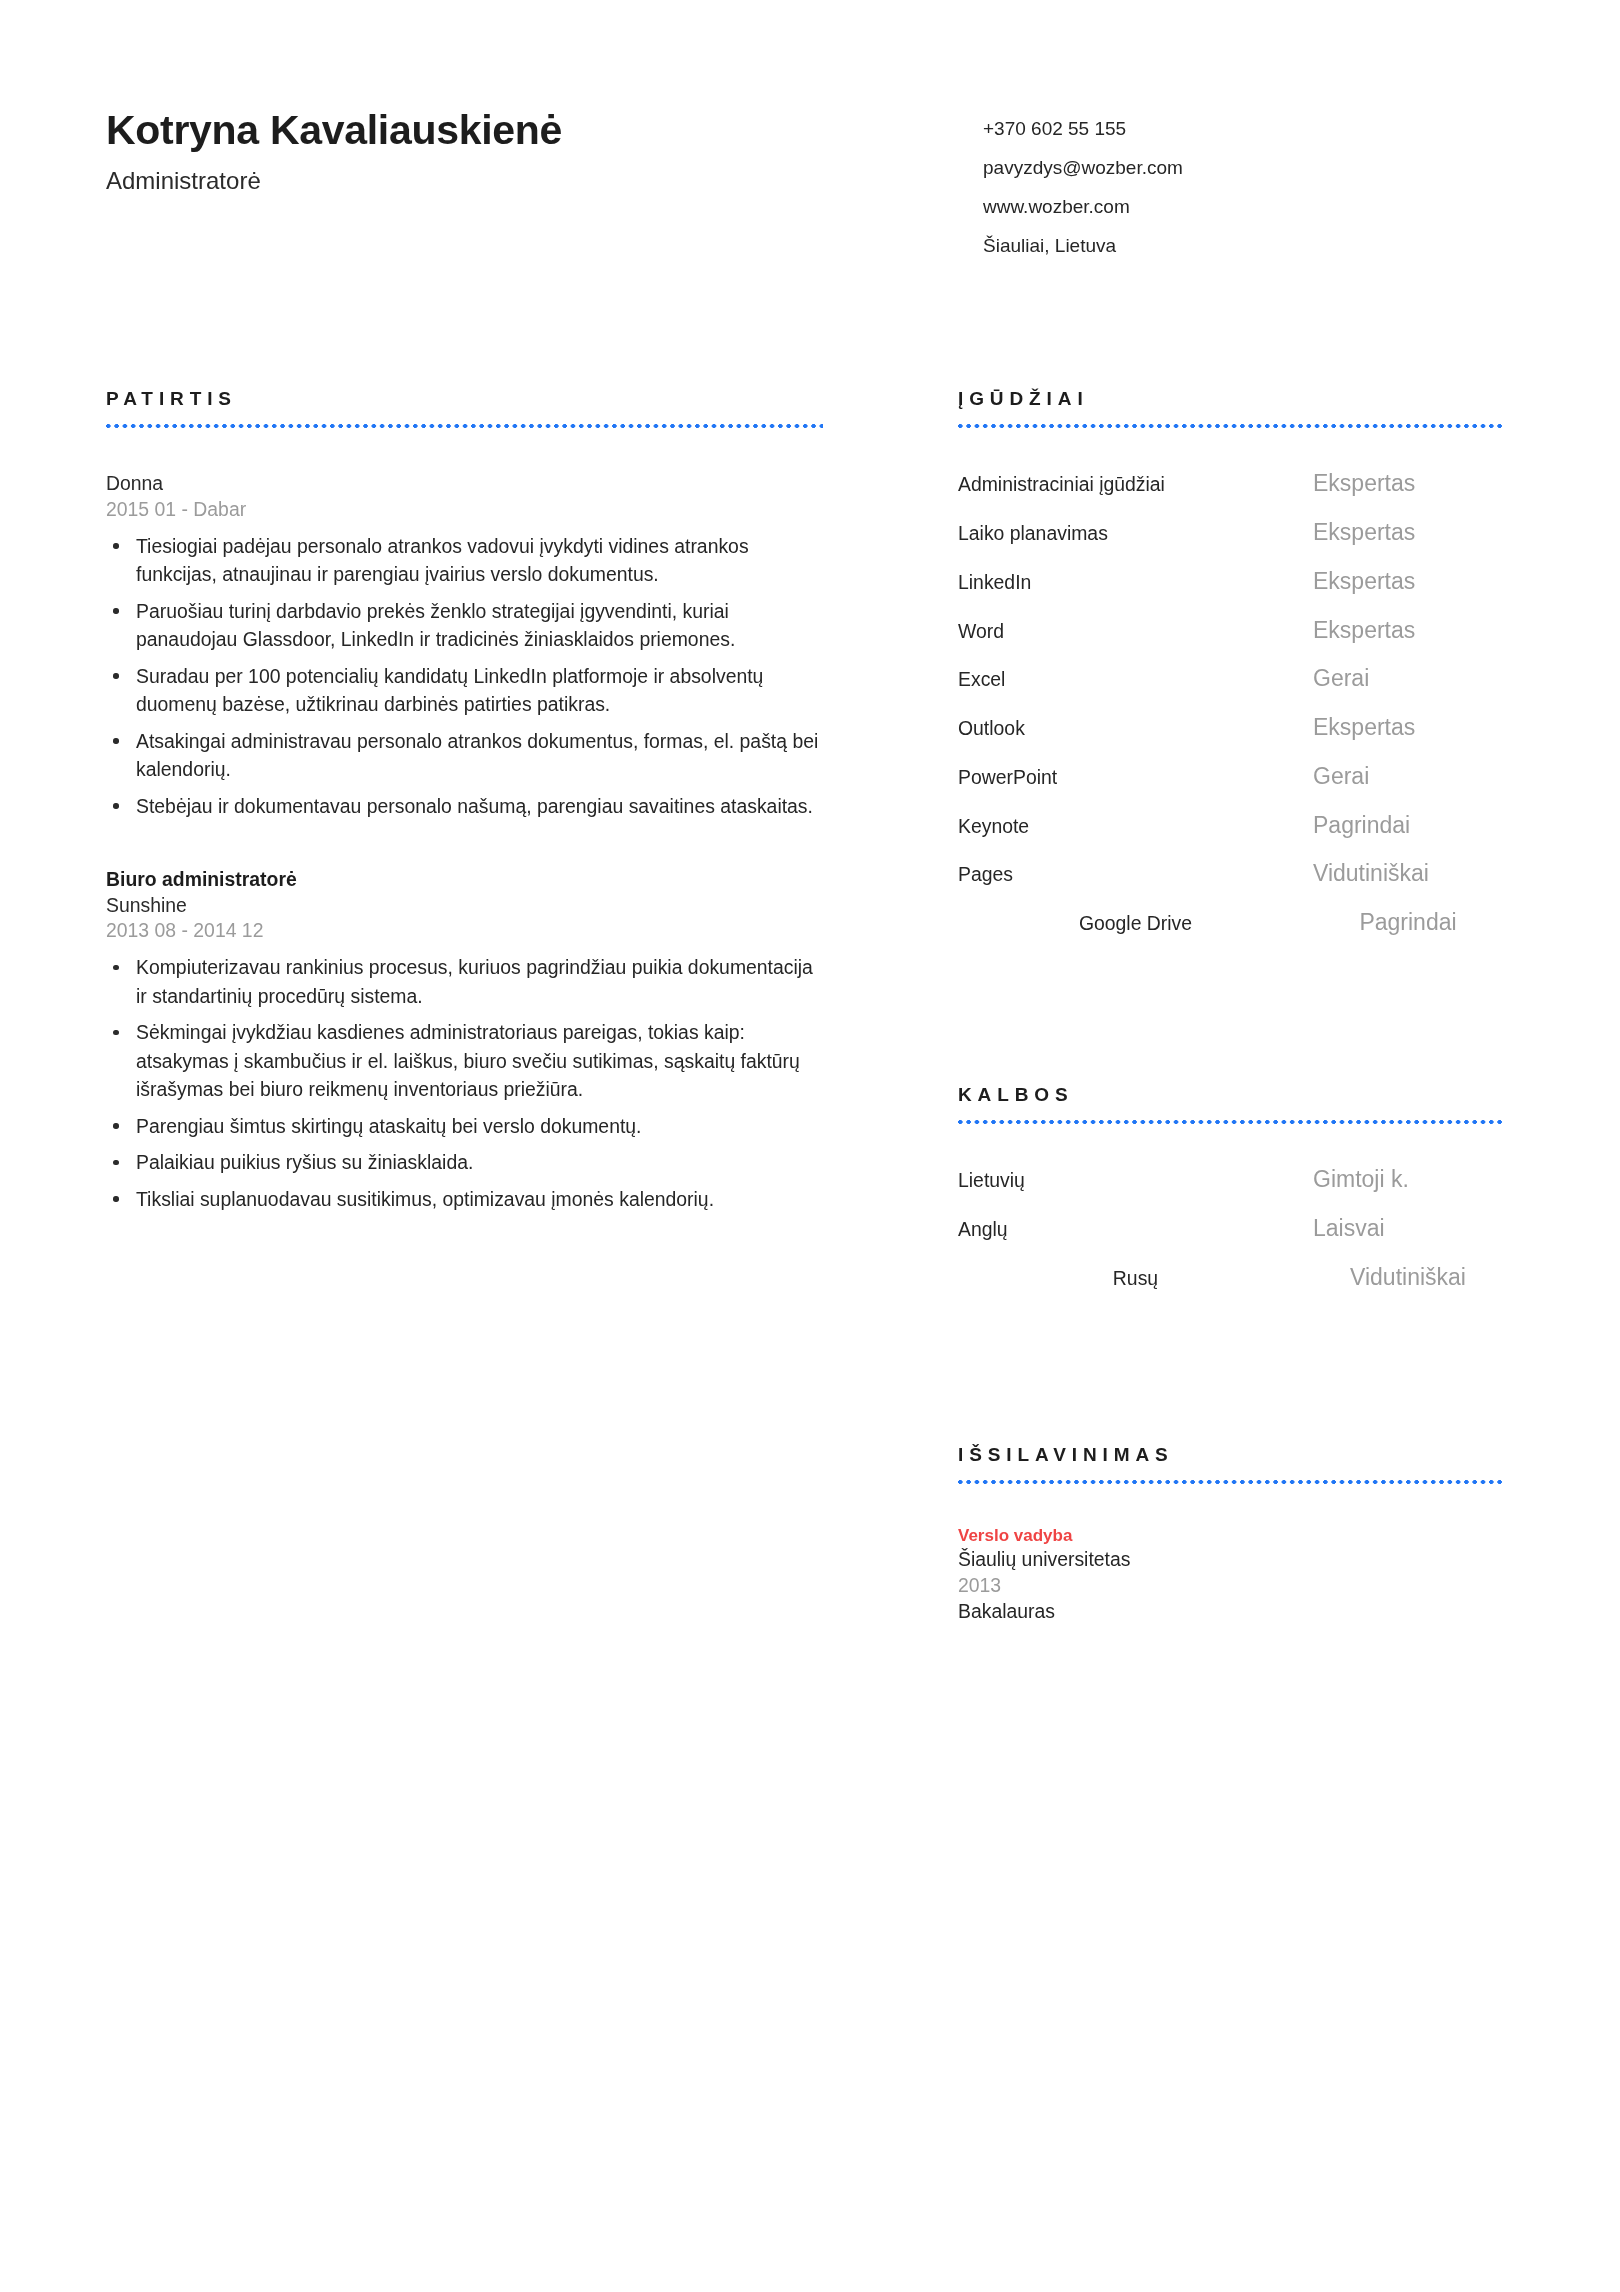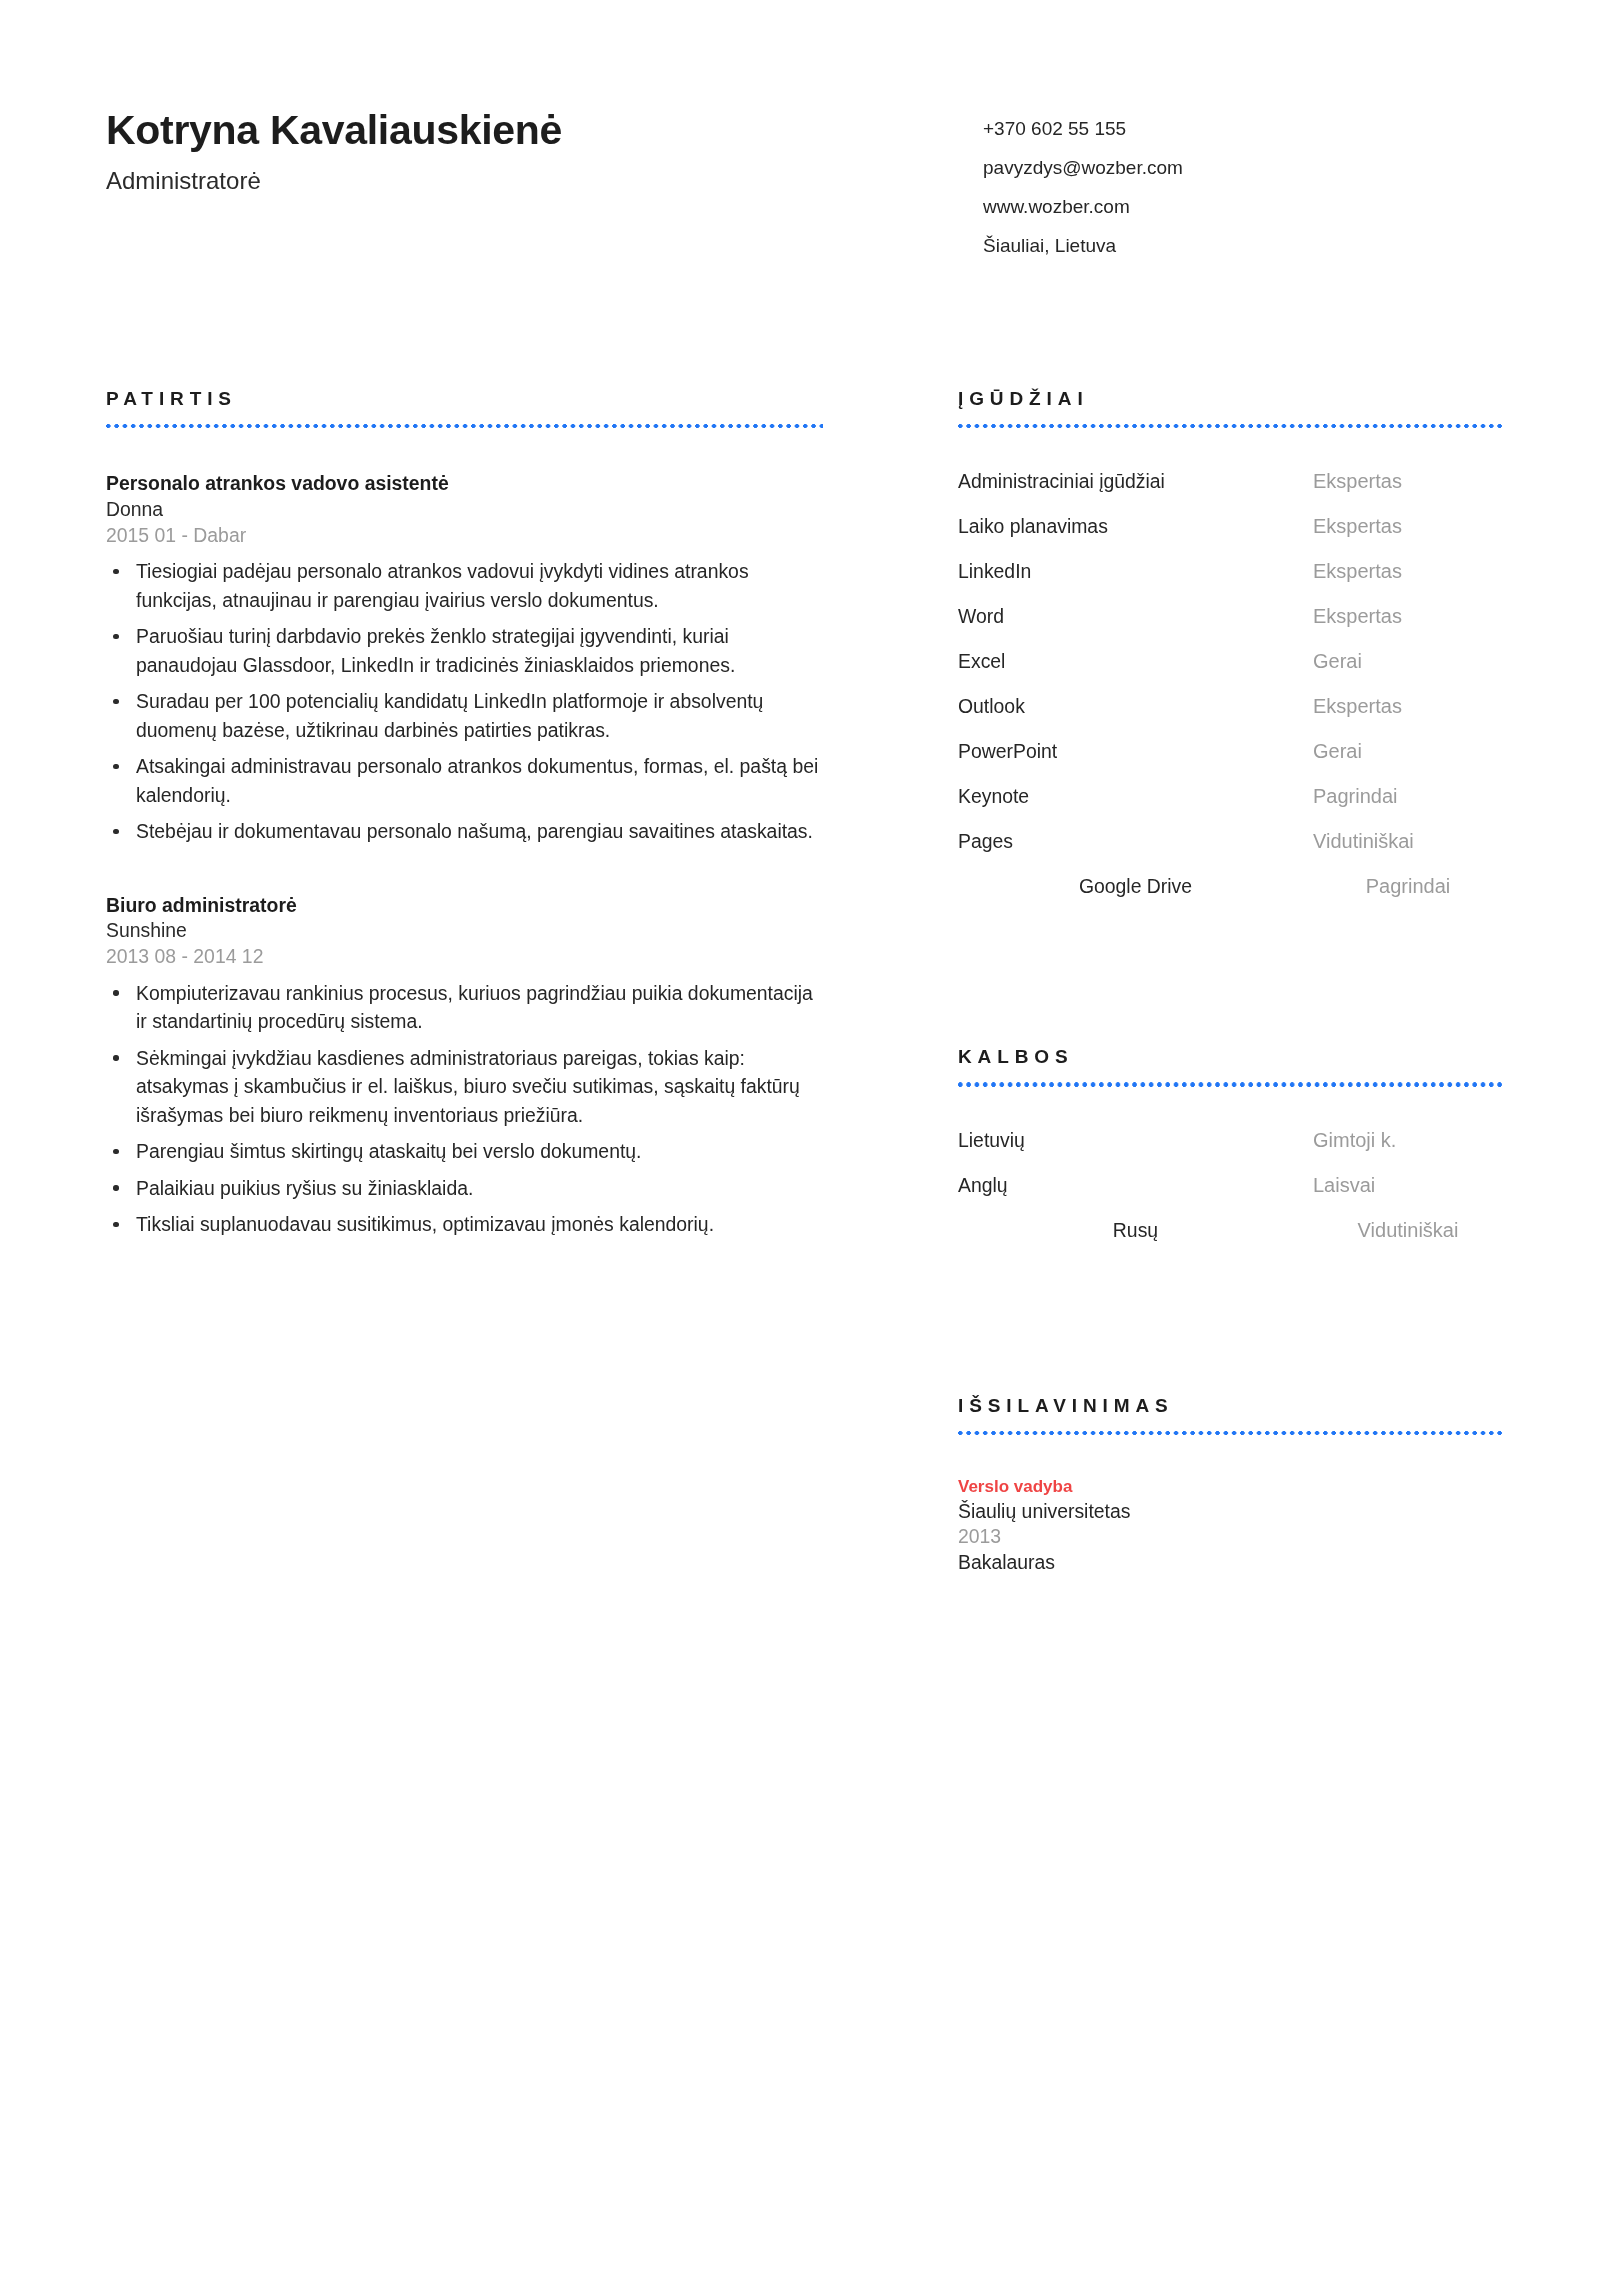--- a/index.html
+++ b/index.html
@@ -146,21 +146,21 @@
   .kv-row:last-child { margin-bottom: 0; text-align: center; }
   .kv-label {
     flex: 0 0 355px;
     width: 355px;
     font-size: 19.4px;
     color: #262626;
     line-height: 1.25;
   }
   .kv-value {
     flex: 1 1 auto;
-    font-size: 20px;
+    font-size: 23px;
     color: #9b9b9b;
     line-height: 1.25;
   }
 
   .block-gap-lang { margin-top: 148px; }
   .block-gap-edu { margin-top: 153px; }
 
   
   .edu-list { margin-top: 41px; }
   .edu-item { margin-bottom: 31px; }
@@ -209,21 +209,20 @@
 
     <div class="col-left">
 
       <div class="section">
         <div class="section-title">PATIRTIS</div>
         <div class="dotted-rule"></div>
 
         <div class="exp-list">
 
           <div class="exp-item">
-            <div class="exp-role">Personalo atrankos vadovo asistentė</div>
             <div class="exp-company">Donna</div>
             <div class="exp-dates">2015 01 - Dabar</div>
             <ul class="bullets">
               <li>Tiesiogiai padėjau personalo atrankos vadovui įvykdyti vidines atrankos funkcijas, atnaujinau ir parengiau įvairius verslo dokumentus.</li>
               <li>Paruošiau turinį darbdavio prekės ženklo strategijai įgyvendinti, kuriai panaudojau Glassdoor, LinkedIn ir tradicinės žiniasklaidos priemones.</li>
               <li>Suradau per 100 potencialių kandidatų LinkedIn platformoje ir absolventų duomenų bazėse, užtikrinau darbinės patirties patikras.</li>
               <li>Atsakingai administravau personalo atrankos dokumentus, formas, el. paštą bei kalendorių.</li>
               <li>Stebėjau ir dokumentavau personalo našumą, parengiau savaitines ataskaitas.</li>
             </ul>
           </div>

